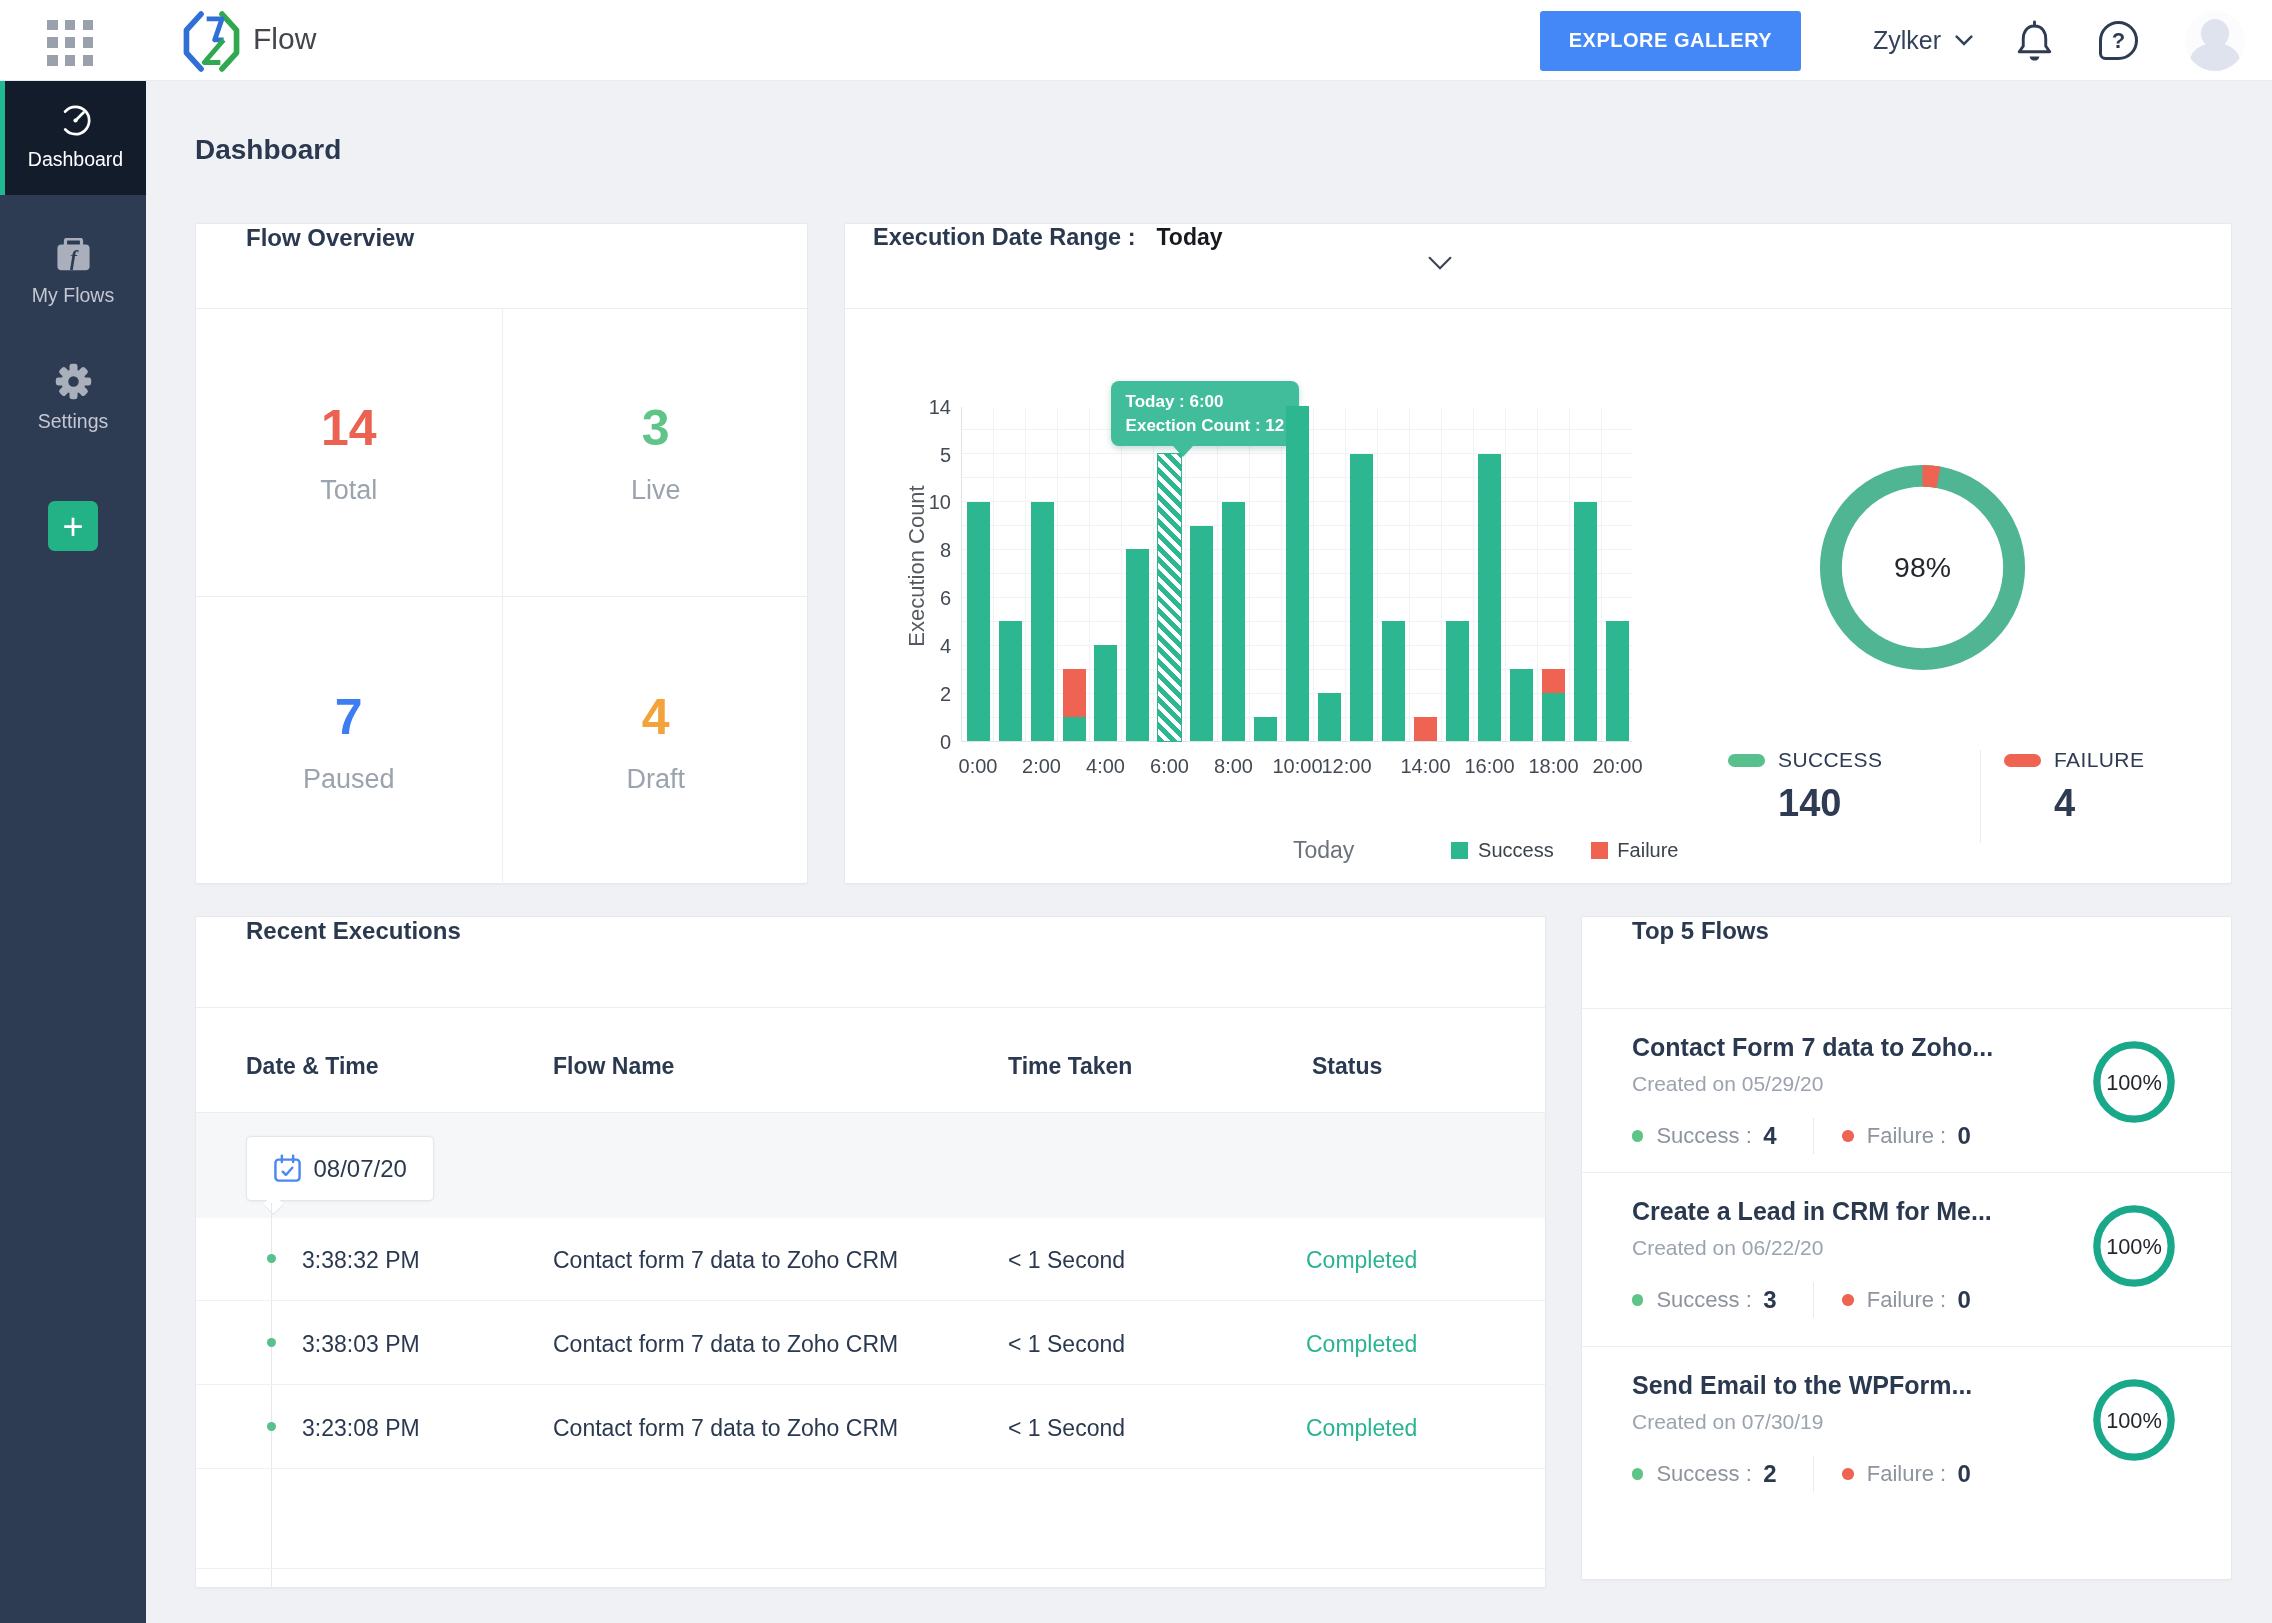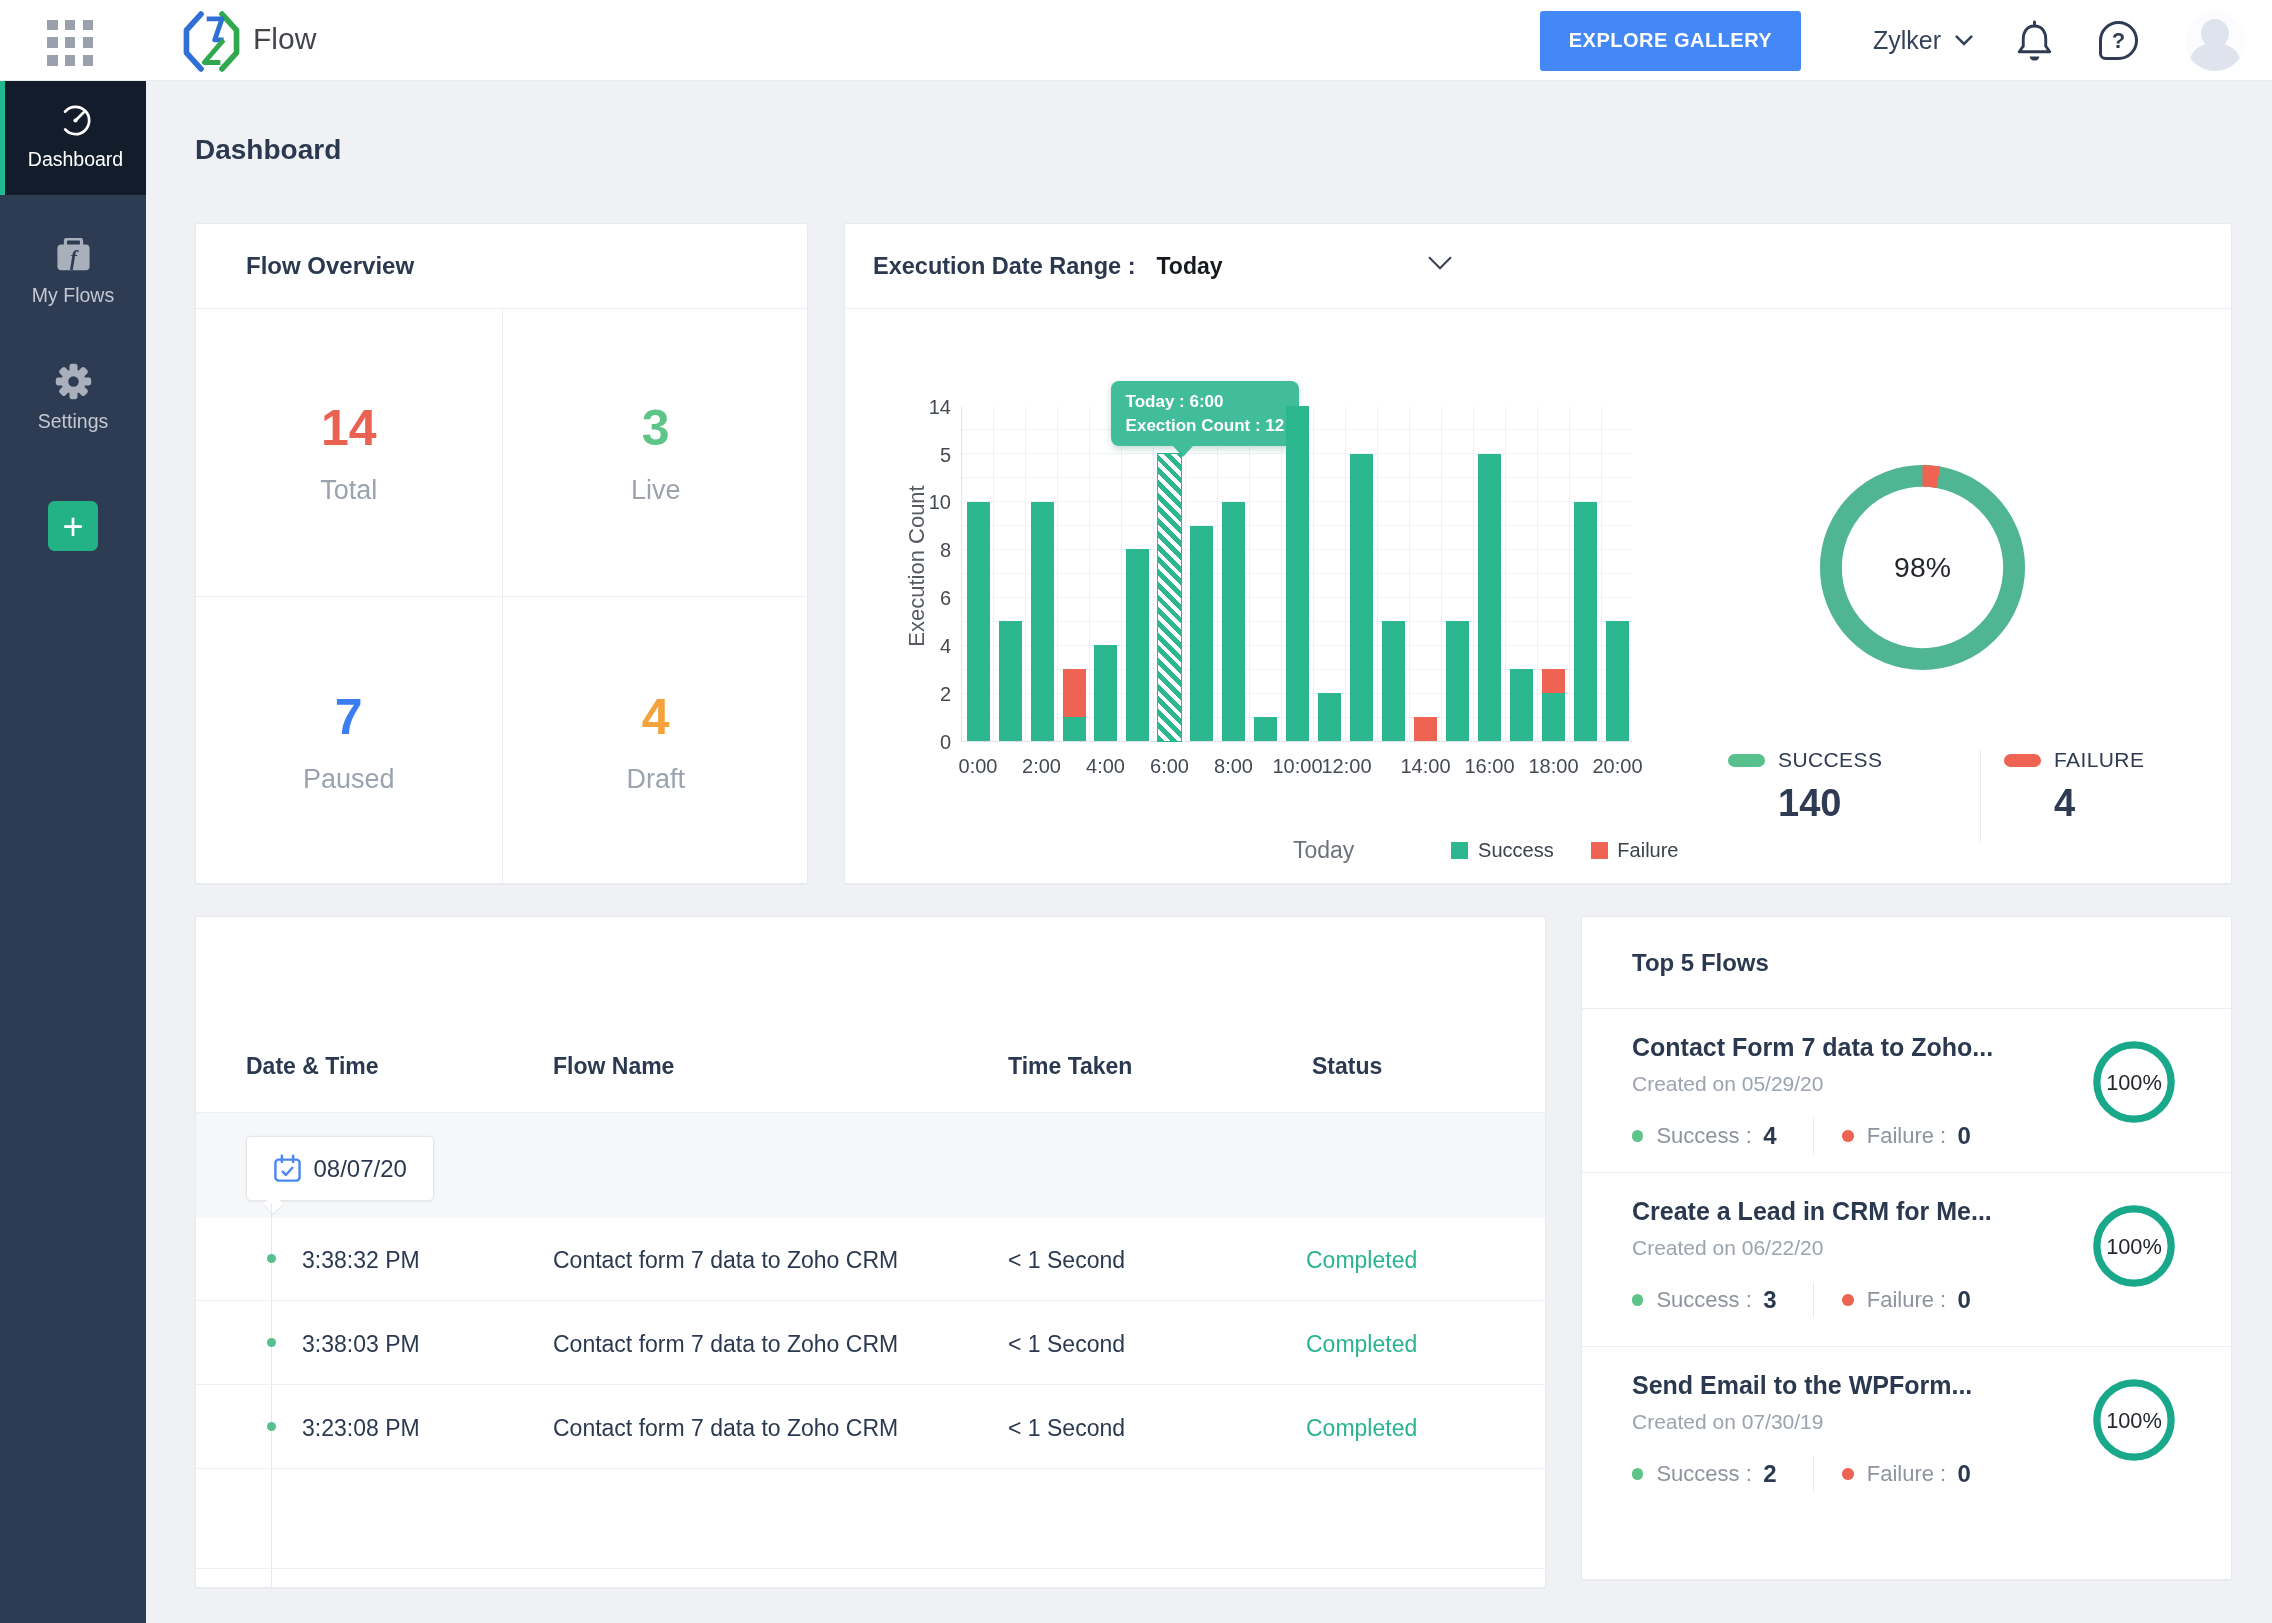--- a/index.html
+++ b/index.html
@@ -32,21 +32,21 @@
   .side-item { position:absolute; left:0; width:146px; display:flex; flex-direction:column; align-items:center; gap:11.4px; cursor:pointer; color:#c3c8d2; font-size:19.5px; }
   .side-item .sicon { height:36px; display:flex; align-items:center; justify-content:center; }
   .side-item.active { top:0; height:114px; background:#121c2b; border-left:5.7px solid #20b992; padding-top:21px; color:#ffffff; gap:9.7px; }
   .item-myflows { top:156px; }
   .item-settings { top:282px; }
   .addbtn { position:absolute; left:48px; top:420px; width:50px; height:50px; background:#22b286; border:none; border-radius:6.5px; color:#fff; font-size:36px; font-weight:400; line-height:45px; cursor:pointer; font-family:inherit; }
 
   
   .page-title { position:absolute; left:195px; top:134px; font-size:28px; font-weight:700; color:#2b3950; }
   .card { position:absolute; background:#fff; border:0.8px solid #e7e9ec; border-radius:2.4px; box-shadow:0 0.8px 1.6px rgba(40,50,70,0.03); }
-  .card-header { position:absolute; left:0; top:0; width:100%; height:85px; border-bottom:0.8px solid #ededf0; display:flex; align-items:center; }
+  .card-header { position:absolute; left:0; top:0; width:100%; height:85px; border-bottom:0.8px solid #ededf0; display:flex; }
   .card-title { font-size:24px; font-weight:700; color:#2b3950; margin-left:50px; }
 
   
   #flow-overview { left:195px; top:223px; width:613px; height:661px; }
   .quad { position:absolute; left:0; top:85px; width:613px; height:576px; display:grid; grid-template-columns:1fr 1fr; grid-template-rows:1fr 1fr; }
   .stat-cell { display:flex; flex-direction:column; align-items:center; justify-content:center; gap:18px; }
   .stat-cell:nth-child(1){ border-right:0.8px solid #eceef1; border-bottom:0.8px solid #eceef1; }
   .stat-cell:nth-child(2){ border-bottom:0.8px solid #eceef1; }
   .stat-cell:nth-child(3){ border-right:0.8px solid #eceef1; }
   .stat-value { font-size:50px; font-weight:700; }
@@ -305,20 +305,23 @@
   <div class="dlegend" id="legend-failure">
     <div class="row">
       <span class="pill" style="background:#ee6352;"></span>
       <span class="dleg-lbl">FAILURE</span>
     </div>
     <div class="dleg-num">4</div>
   </div>
 </section>
 
 <section class="card" id="recent-card">
+  <div class="card-header" style="height:91px;">
+    <span class="card-title">Recent Executions</span>
+  </div>
   <span class="colhead" style="left:50px;">Date &amp; Time</span>
   <span class="colhead" style="left:357px;">Flow Name</span>
   <span class="colhead" style="left:812px;">Time Taken</span>
   <span class="colhead" style="left:1116px;">Status</span>
   <div class="head-sep"></div>
   <div class="date-band"></div>
   <div class="date-chip">
     <svg width="29" height="29" viewBox="0 0 36 36">
       <rect x="3" y="7" width="30" height="26" rx="4" fill="none" stroke="#4a87f3" stroke-width="3"></rect>
       <line x1="11" y1="2" x2="11" y2="10" stroke="#4a87f3" stroke-width="3" stroke-linecap="round"></line>

